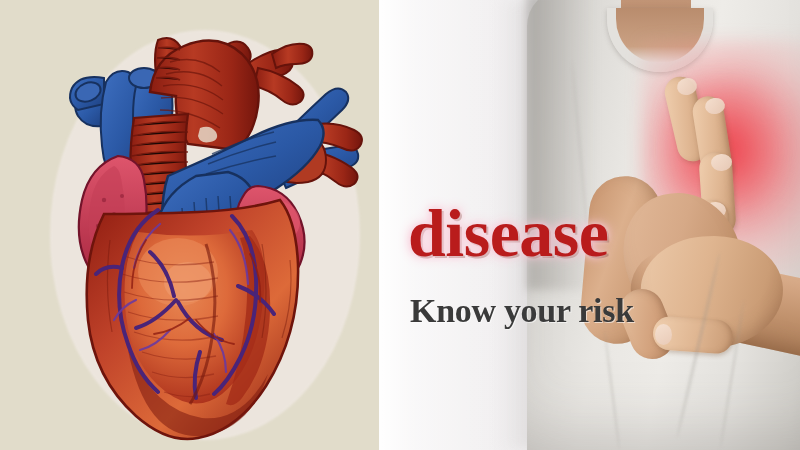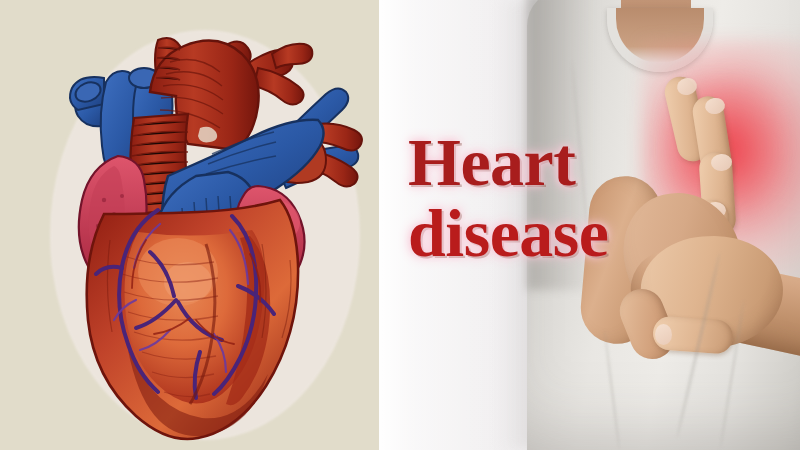--- a/index.html
+++ b/index.html
@@ -320,18 +320,18 @@
       <div class="finger fg5"></div>
       <div class="nail n5"></div>
 
       <div class="fold f1"></div>
       <div class="fold f2"></div>
       <div class="fold f3"></div>
       <div class="ph-vig"></div>
     </div>
 
     <div class="txt">
-      <div class="headline hl1" style="color: rgb(168, 29, 29); text-shadow: rgb(249, 201, 216) 0px 0px 7px, rgb(249, 201, 216) 0px 0px 14px, rgba(120, 70, 50, 0.45) 2px 2px 0px;">Heart</div>
       <div class="headline hl2" style="color: #b91c1c; text-shadow: rgb(249, 201, 216) 0px 0px 7px, rgb(249, 201, 216) 0px 0px 14px, rgba(120, 70, 50, 0.45) 2px 2px 0px;">disease</div>
+      <div class="subline" style="color: rgb(58, 58, 58); text-shadow: rgba(255, 255, 255, 0.55) 1px 1px 0px;">Know your risk</div>
     </div>
 
   </div>
 </div>
 
 </body></html>

